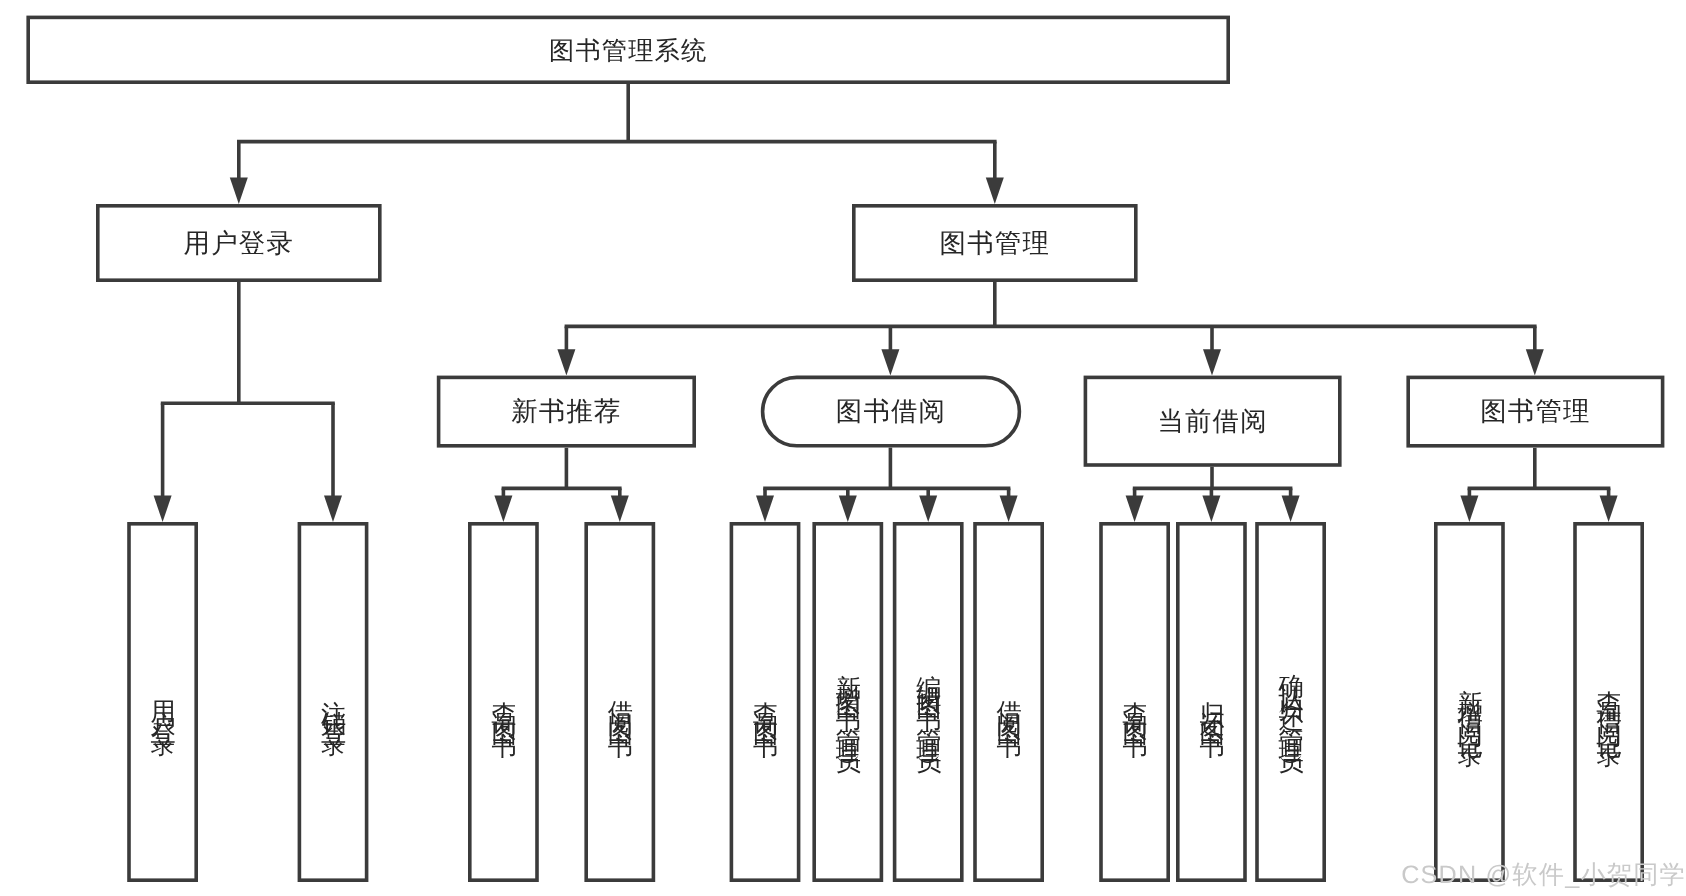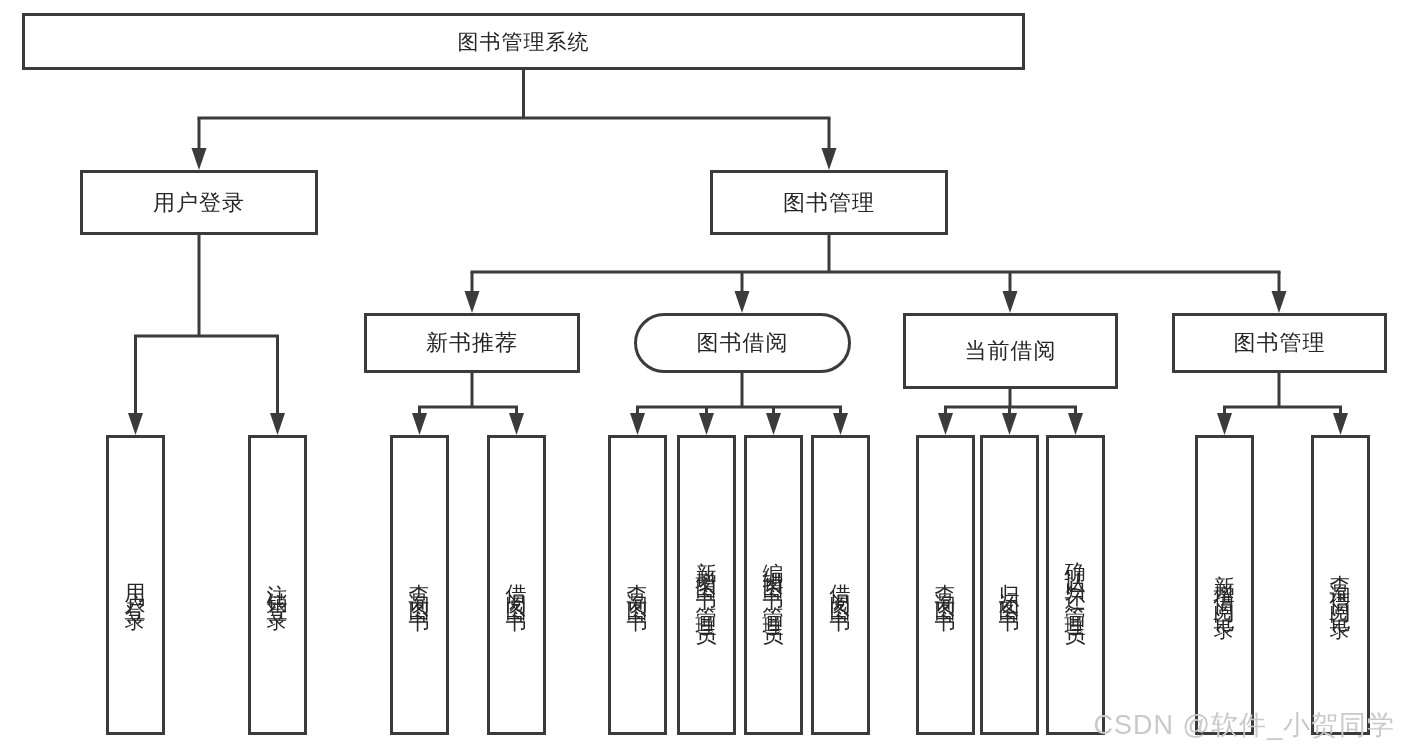--- a/index.html
+++ b/index.html
@@ -35,22 +35,22 @@
   .node.leaf{width:59px;top:435px;height:300px;}
   .vtext{
     writing-mode:vertical-rl;
     text-orientation:mixed;
     letter-spacing:9px;
     font-size:21px;
     line-height:1;
   }
   .watermark{
     position:absolute;
-    right:10px;bottom:4px;
-    font-size:27px;
+    right:0;bottom:4px;
+    font-size:21px;
     color:var(--watermark);
     z-index:3;
     letter-spacing:1px;
     white-space:nowrap;
   }
 </style>
 </head>
 <body>
 
 <div class="canvas">

